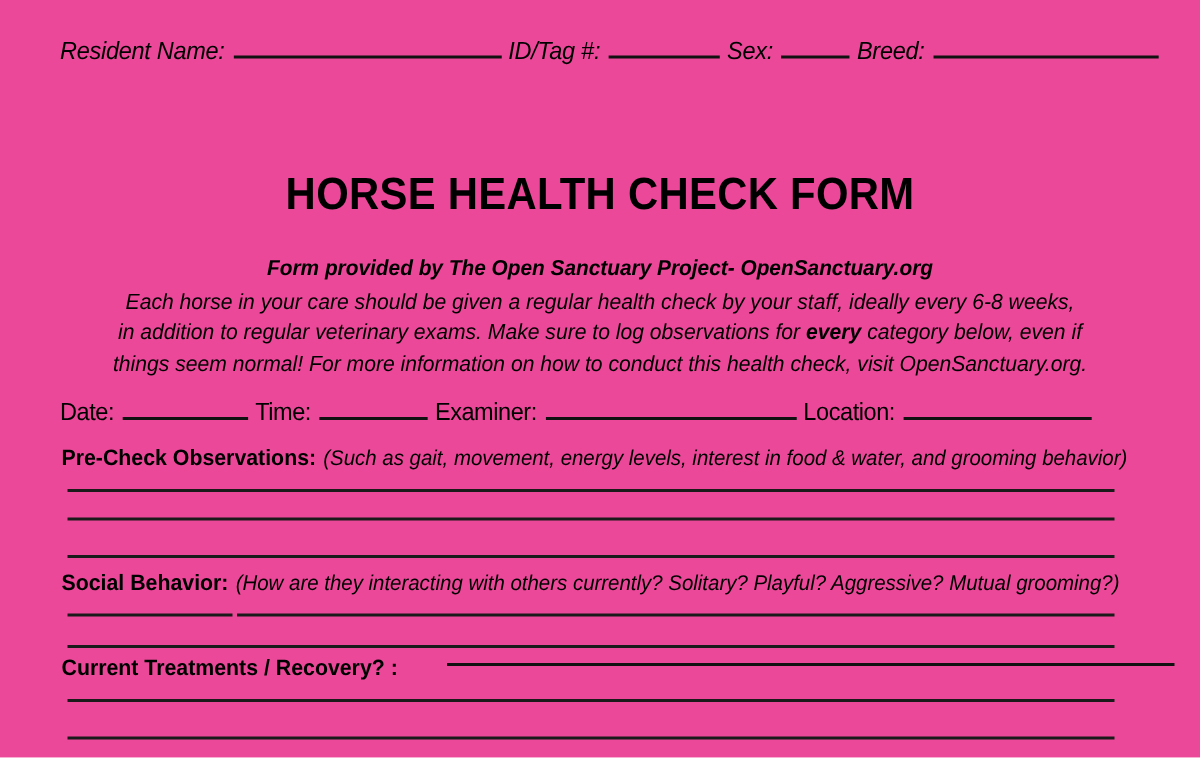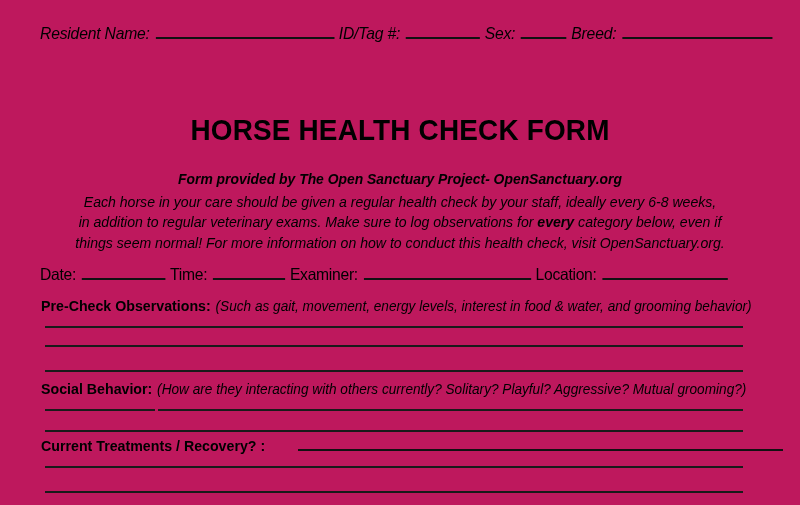--- a/index.html
+++ b/index.html
@@ -13,21 +13,21 @@
     position: relative;
     overflow: hidden;
     font-family: "Liberation Sans", sans-serif;
     color: #000000;
     -webkit-font-smoothing: antialiased;
   }
 
   .page {
     position: absolute;
     inset: 0;
-    background: #be185d;
+    background: #ec4899;
   }
 
   
   .row {
     position: absolute;
     display: flex;
     align-items: baseline;
     white-space: nowrap;
   }
 
@@ -142,21 +142,21 @@
   #precheck-head { top: 298px; }
   #social-head   { top: 381px; }
 
   #treatments-head {
     position: absolute;
     left: 41px;
     top: 438px;
     right: 0;
     font-size: 14.8px;
     display: flex;
-    align-items: flex-end;
+    align-items: center;
     gap: 15px;
   }
   #treatments-head .head-label {
     font-weight: bold;
     white-space: nowrap;
     transform: scaleX(0.96);
     transform-origin: left top;
   }
   #treatments-head .tail-rule {
     flex: 0 0 auto;

